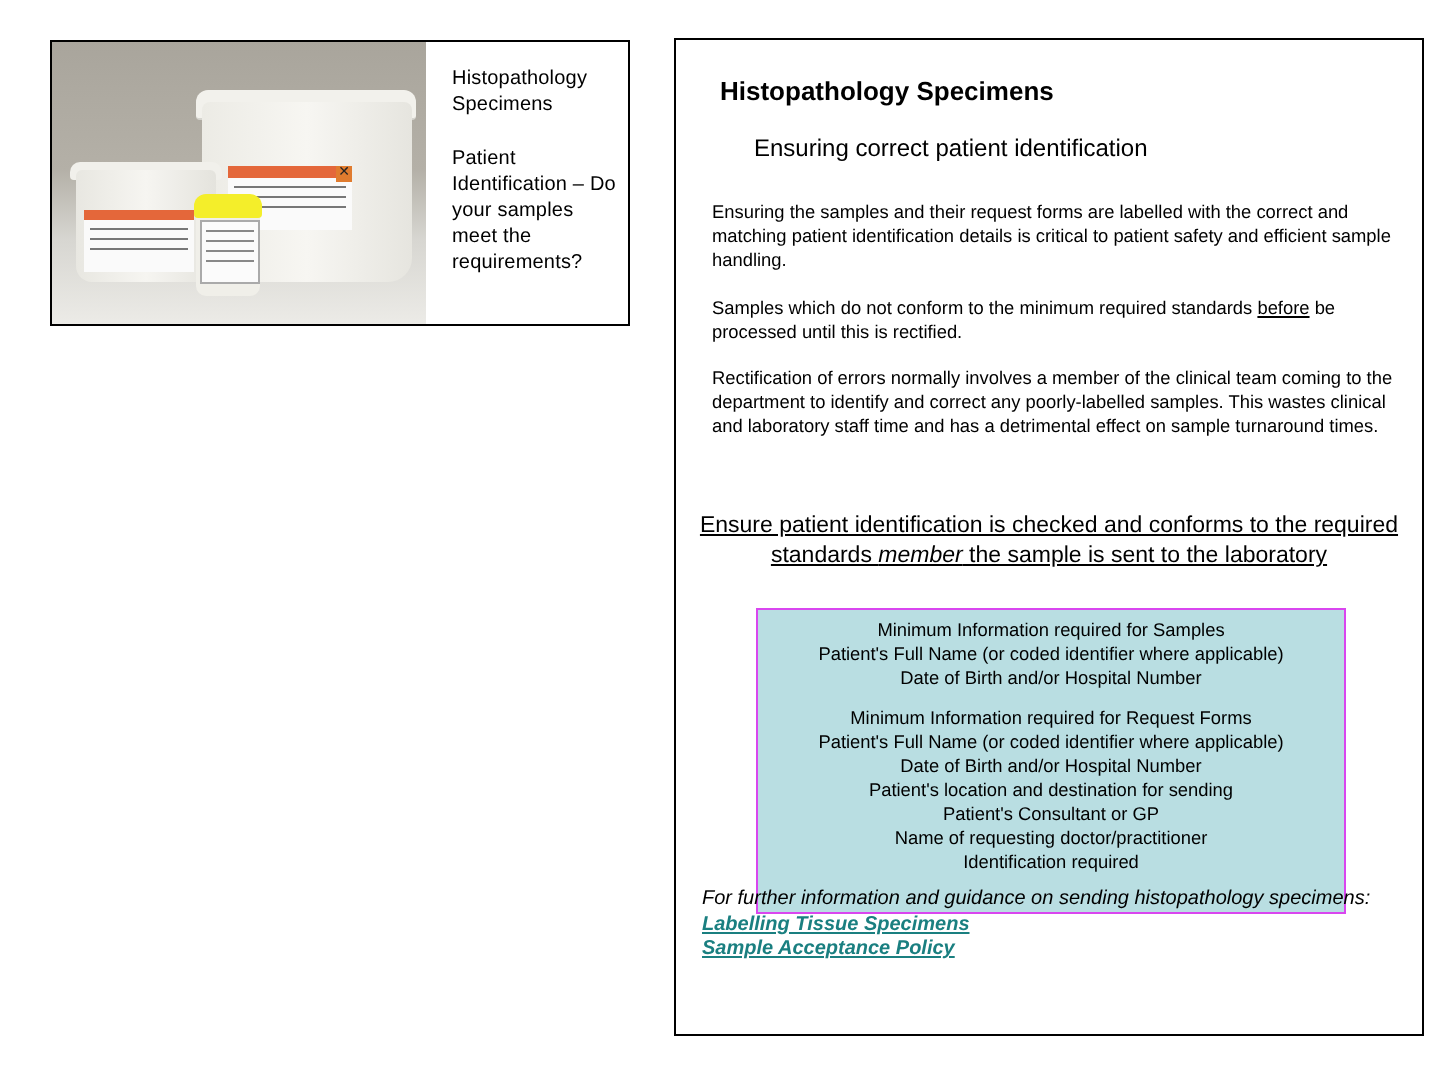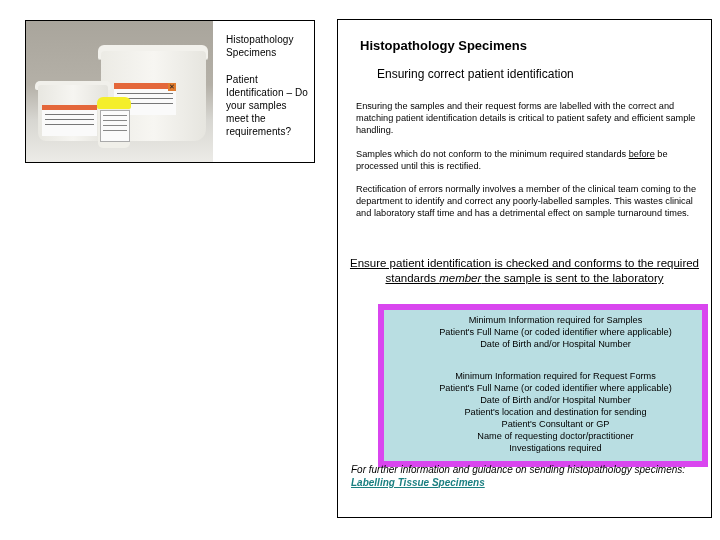--- a/index.html
+++ b/index.html
@@ -83,27 +83,27 @@
     .p1 { top: 80px; }
     .p2 { top: 128px; }
     .p3 { top: 163px; }
     .u { text-decoration: underline; }
     .ensure {
       position: absolute; left: 0; width: 373px; top: 236px; text-align: center;
       font-size: 11.5px; line-height: 15px; text-decoration: underline;
     }
     .info-box {
       position: absolute; left: 40px; top: 284px; width: 293px; height: 151px;
-      background: #b9dee2; border: 6px solid #d946ef;
-      font-size: 9.2px; line-height: 12px; text-align: center; padding-left: 25px;
+      background: #b9dee2; border: 1px solid #d946ef;
+      font-size: 9.2px; line-height: 12px; text-align: center;
     }
     .info-box .grp { margin-top: 4px; }
-    .info-box .grp + .grp { margin-top: 20px; }
+    .info-box .grp + .grp { margin-top: 8px; }
     .further {
-      position: absolute; left: 13px; top: 444px; width: 340px;
+      position: absolute; left: 13px; top: 424px; width: 340px;
       font-size: 10px; line-height: 12.5px; font-style: italic;
     }
     .further a {
       display: block; color: #1a7f80; text-decoration: underline; font-style: italic; font-weight: bold;
     }
   </style>
 </head>
 <body>
 
 <div class="left-box">
@@ -160,21 +160,22 @@
       <div>Patient's Full Name (or coded identifier where applicable)</div>
       <div>Date of Birth and/or Hospital Number</div>
     </div>
     <div class="grp">
       <div>Minimum Information required for Request Forms</div>
       <div>Patient's Full Name (or coded identifier where applicable)</div>
       <div>Date of Birth and/or Hospital Number</div>
       <div>Patient's location and destination for sending</div>
       <div>Patient's Consultant or GP</div>
       <div>Name of requesting doctor/practitioner</div>
-      <div>Investigations required</div>
+      <div>Identification required</div>
     </div>
   </div>
 
   <div class="further">
     <div>For further information and guidance on sending histopathology specimens:</div>
     <a href="#">Labelling Tissue Specimens</a>
+    <a href="#">Sample Acceptance Policy</a>
   </div>
 </div>
 
 </body></html>

